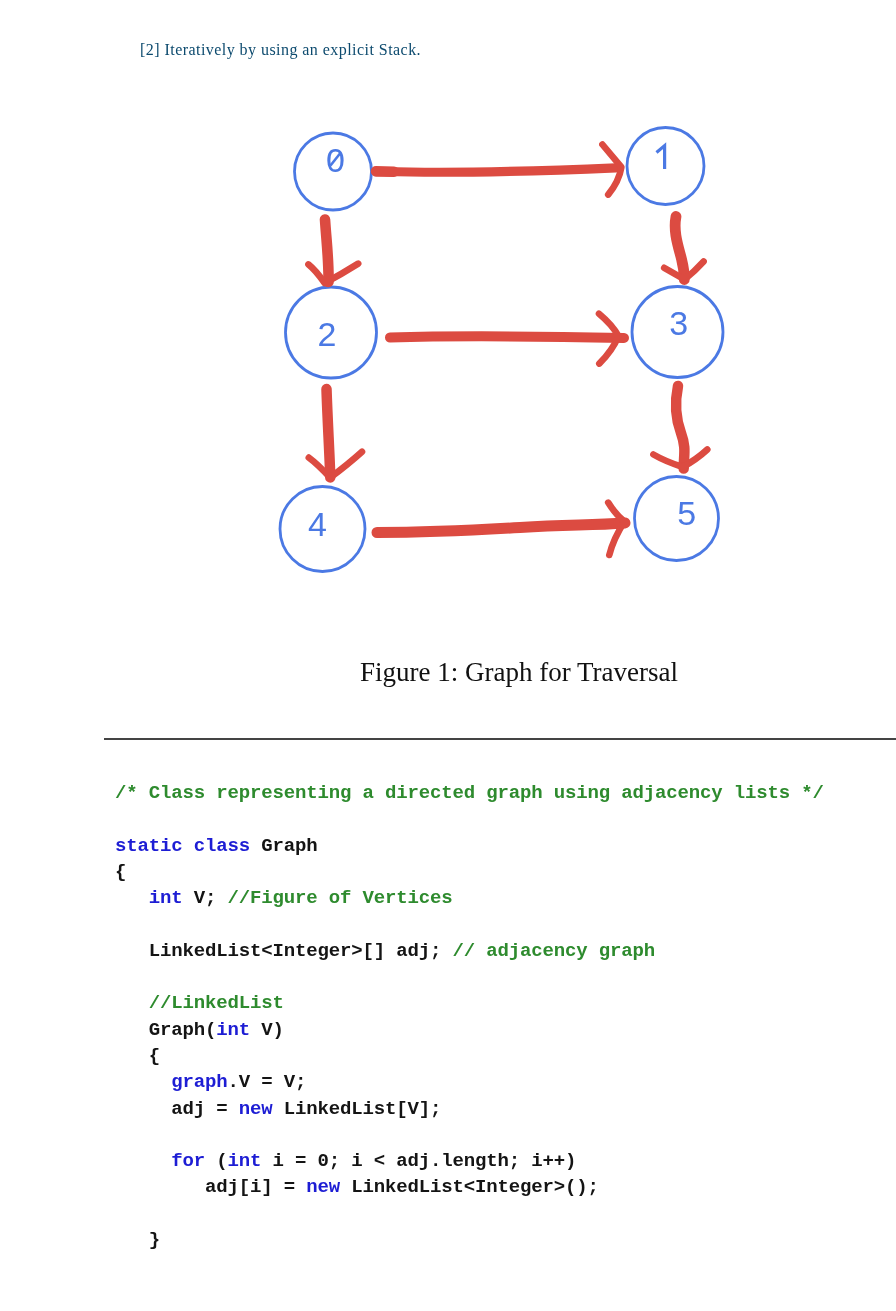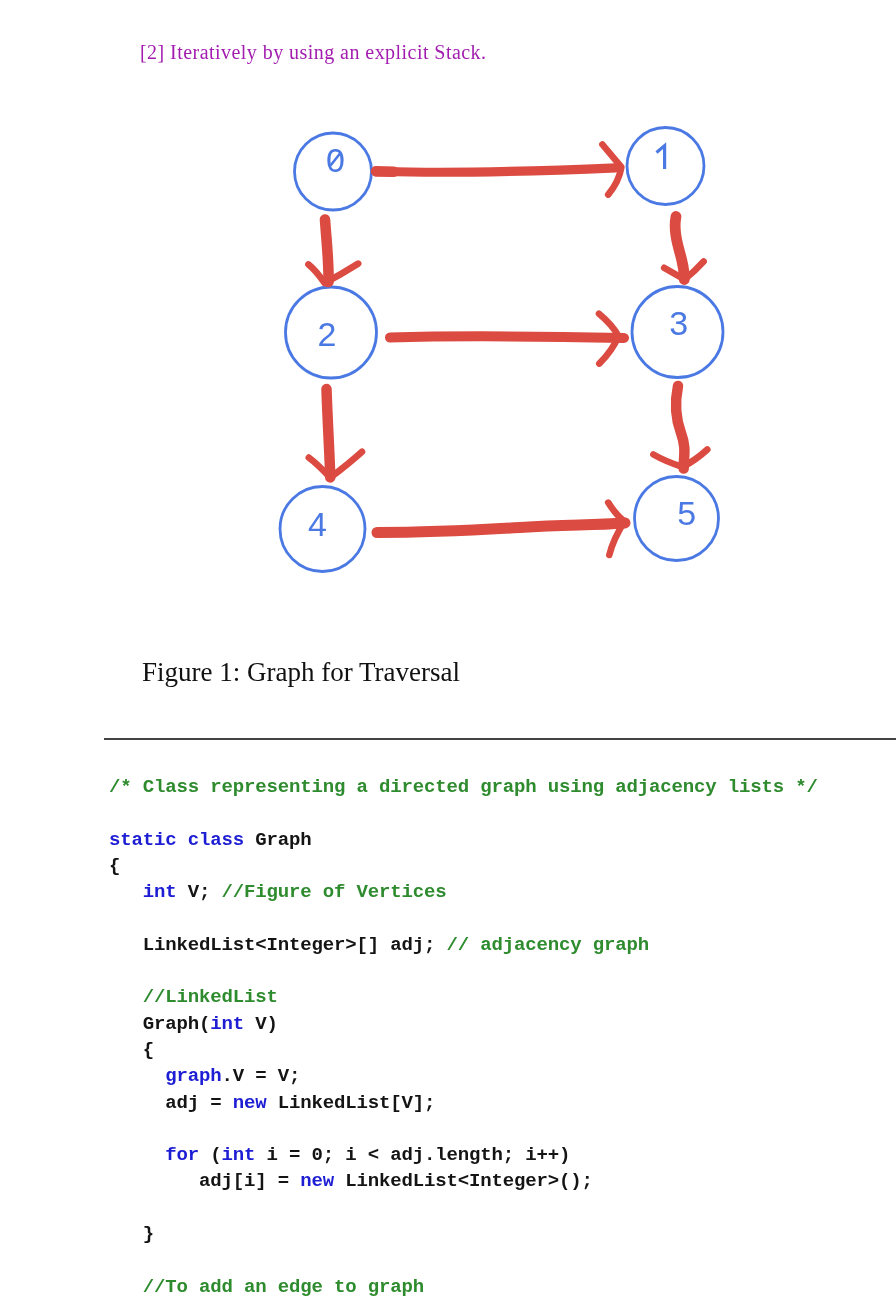--- a/index.html
+++ b/index.html
@@ -1,21 +1,21 @@
 <!DOCTYPE html>
 <html><head>
 <meta charset="utf-8">
 <style>
   html,body{margin:0;padding:0;background:#ffffff;}
   body{width:896px;height:1311px;position:relative;overflow:hidden;
        font-family:"Liberation Serif",serif;}
-  #toptext{position:absolute;left:140px;top:42px;font-size:20px;letter-spacing:0.45px;line-height:1;color:#a21caf;}
-  #caption{position:absolute;left:142px;top:659px;width:754px;font-size:27px;line-height:1;color:#111;}
+  #toptext{position:absolute;left:140px;top:42px;font-size:16px;letter-spacing:0.45px;line-height:1;color:#0c4a6e;}
+  #caption{position:absolute;left:142px;top:659px;width:754px;text-align:center;font-size:27px;line-height:1;color:#111;}
   #rule{position:absolute;left:104px;top:738px;width:792px;height:2px;background:#444;}
-  pre#code{position:absolute;left:107px;top:772px;margin:2px;
+  pre#code{position:absolute;left:107px;top:772px;margin:8px;
      font-family:"Liberation Mono",monospace;font-weight:bold;
      font-size:19px;letter-spacing:-0.15px;line-height:26.3px;color:#141414;}
   .g{color:#2e8b2e;}
   .b{color:#1d1dd4;}
 </style>
 </head>
 <body>
 <div id="toptext">[2] Iteratively by using an explicit Stack.</div>
 
 <svg id="graph" width="896" height="640" viewBox="0 0 896 640" style="position:absolute;left:0;top:0;" xmlns="http://www.w3.org/2000/svg">
@@ -72,13 +72,13 @@
    Graph(<span class="b">int</span> V)
    {
      <span class="b">graph</span>.V = V;
      adj = <span class="b">new</span> LinkedList[V];
 
      <span class="b">for</span> (<span class="b">int</span> i = 0; i &lt; adj.length; i++)
         adj[i] = <span class="b">new</span> LinkedList&lt;Integer&gt;();
 
    }
 
-   <span class="g">//To add an edge to graph</span></pre>
+   </pre>
 
 </body></html>

